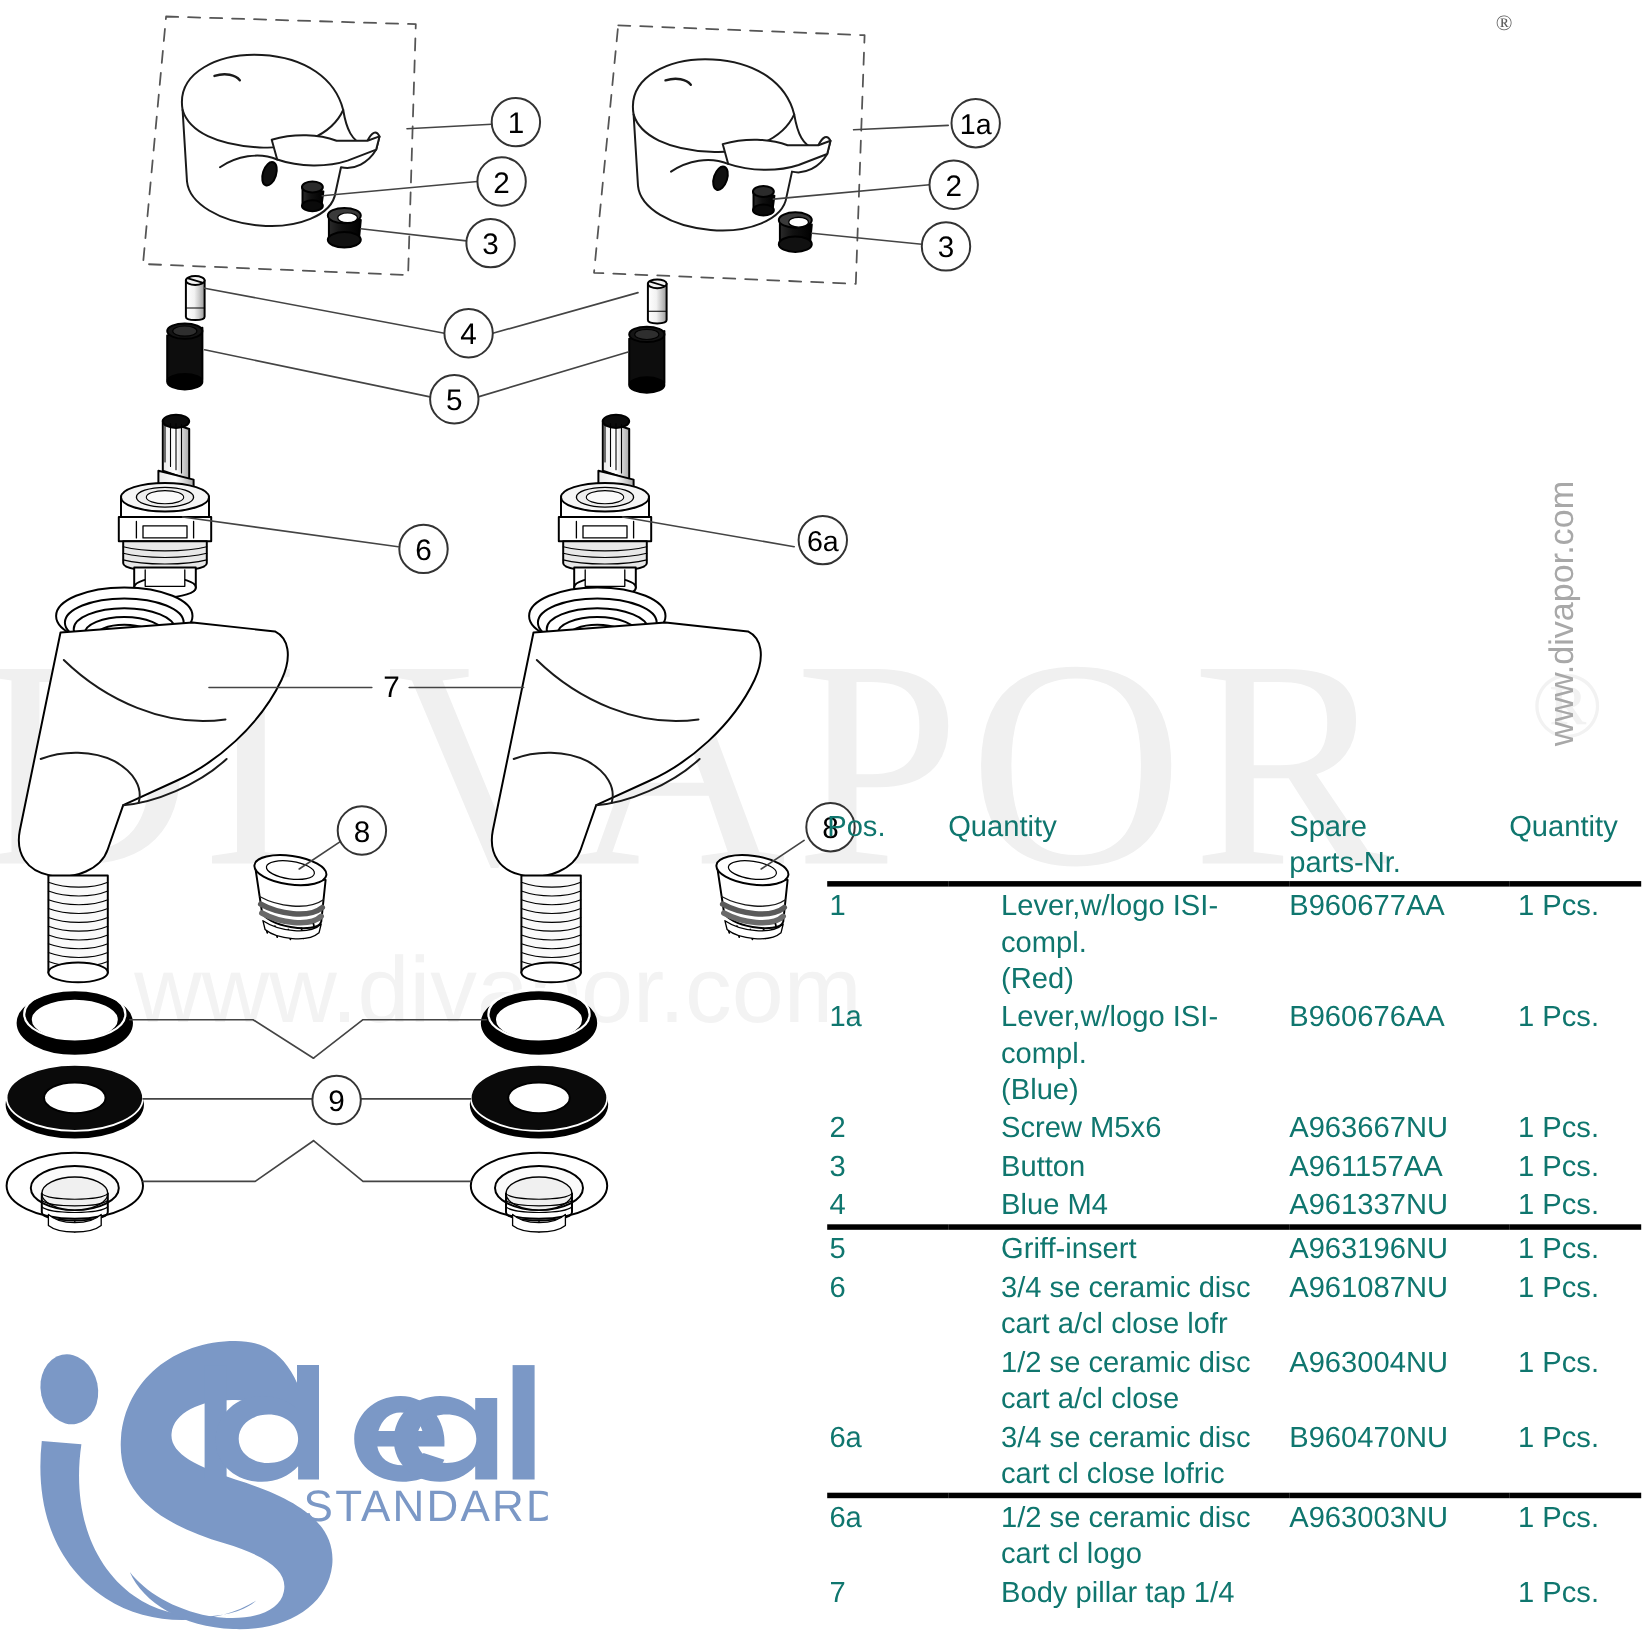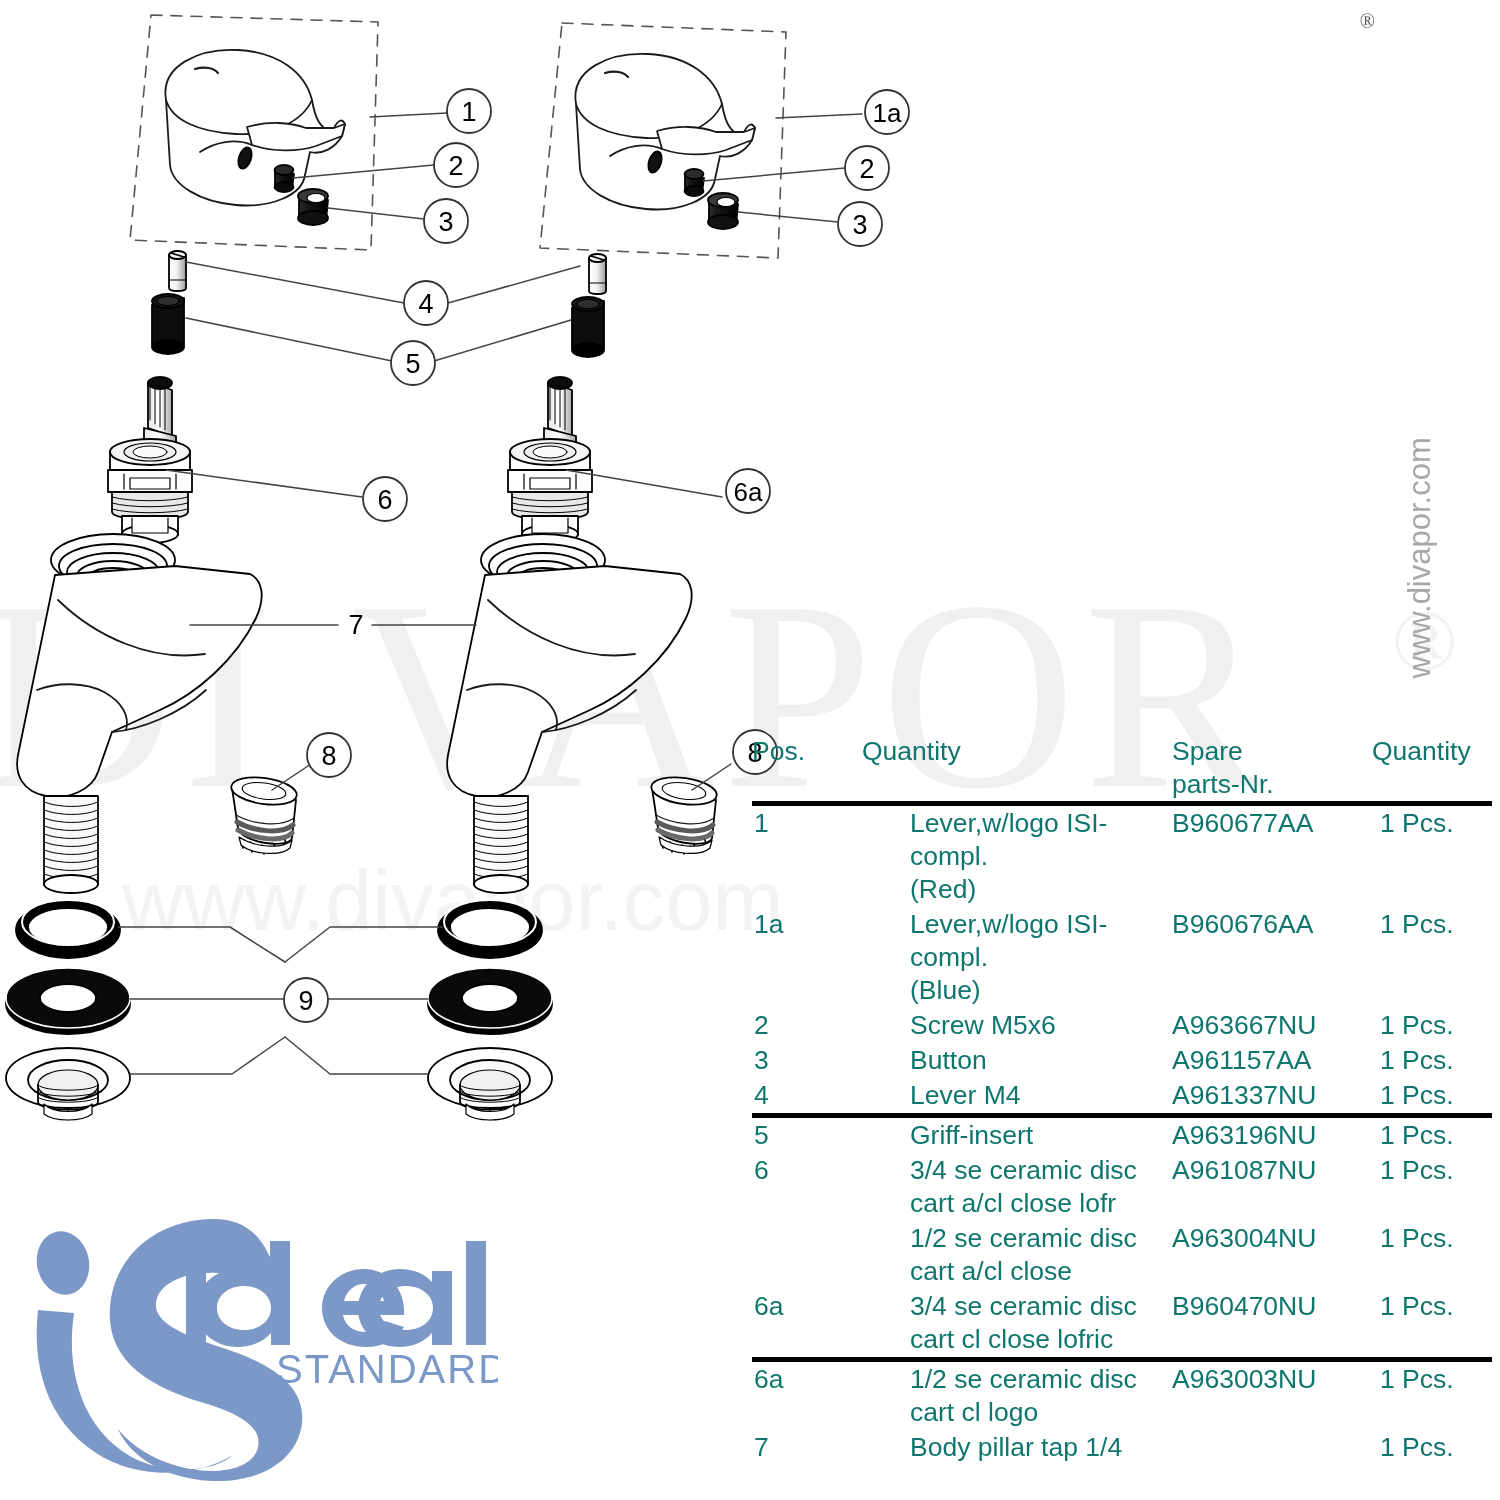--- a/index.html
+++ b/index.html
@@ -651,21 +651,21 @@
           <td class="c-qty">1 Pcs.</td>
         </tr>
         <tr class="row">
           <td class="c-pos">3</td>
           <td class="c-sig">Button</td>
           <td class="c-nr">A961157AA</td>
           <td class="c-qty">1 Pcs.</td>
         </tr>
         <tr class="row">
           <td class="c-pos">4</td>
-          <td class="c-sig">Lever M4</td>
+          <td class="c-sig">Blue M4</td>
           <td class="c-nr">A961337NU</td>
           <td class="c-qty">1 Pcs.</td>
         </tr>
         <tr class="row rule-top">
           <td class="c-pos">5</td>
           <td class="c-sig">Griff-insert</td>
           <td class="c-nr">A963196NU</td>
           <td class="c-qty">1 Pcs.</td>
         </tr>
         <tr class="row">

